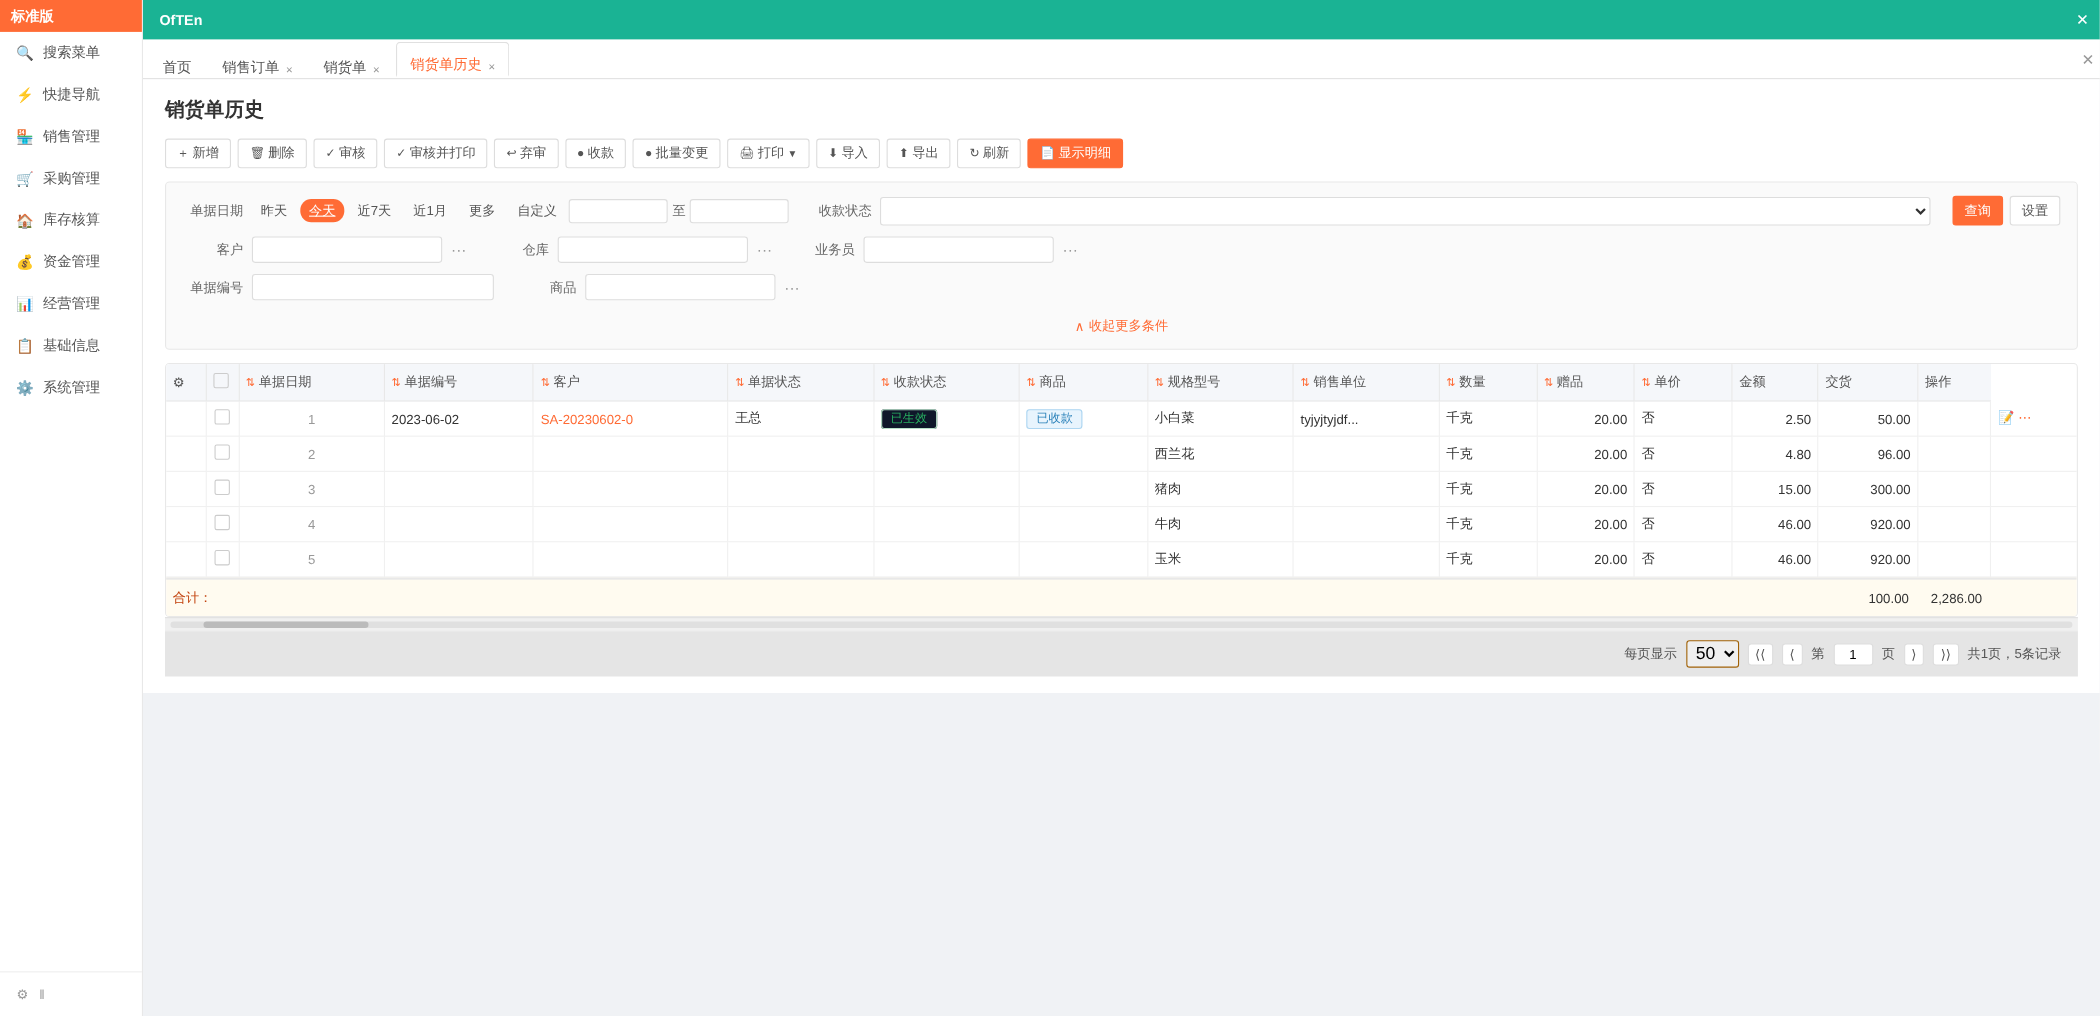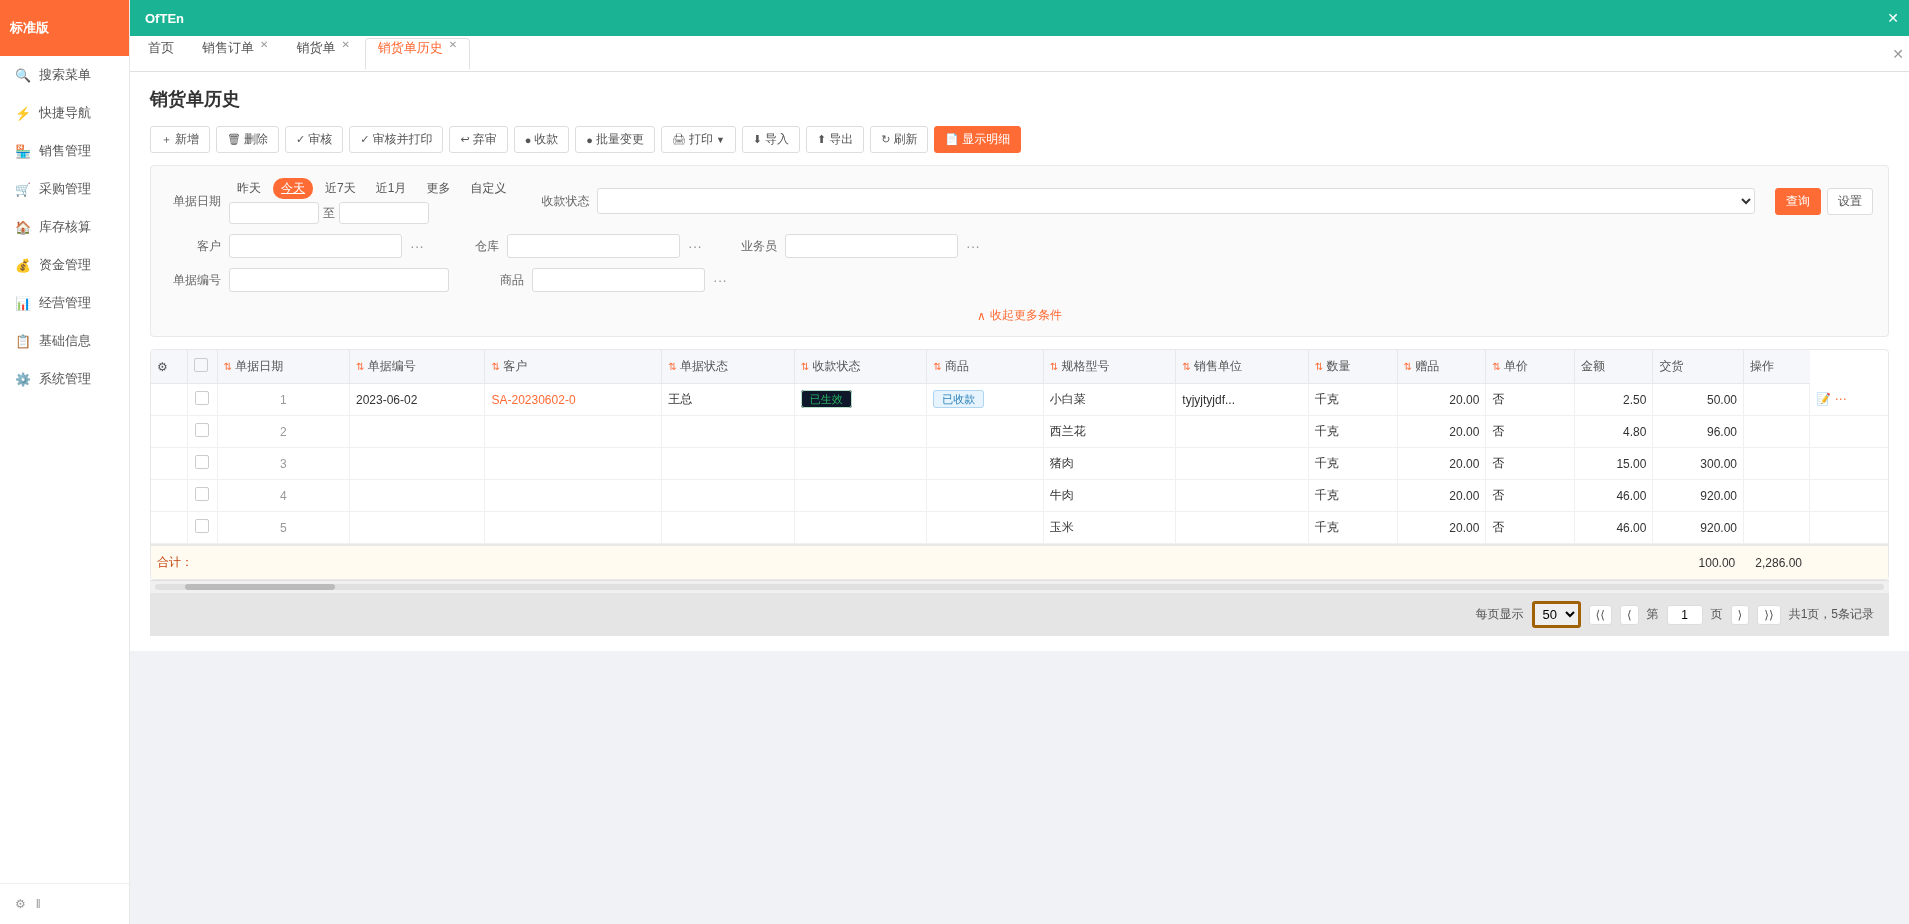--- a/index.html
+++ b/index.html
@@ -1,30 +1,30 @@
 <!DOCTYPE html>
 <html><head>
   <meta charset="utf-8">
   <style>
     * { margin: 0; padding: 0; box-sizing: border-box; }
     body { font-family: 'Microsoft YaHei', Arial, sans-serif; font-size: 12px; background: #f5f5f5; color: #333; display: flex; height: 924px; overflow: hidden; }
 
     
     .sidebar { width: 130px; background: #fff; border-right: 1px solid #e8e8e8; display: flex; flex-direction: column; height: 100%; }
-    .sidebar-logo { height: 56px; background: #ff6b35; display: flex; align-items: center; padding: 0 10px; color: #fff; font-size: 13px; font-weight: bold; }
+    .sidebar-logo { height: 29px; background: #ff6b35; display: flex; align-items: center; padding: 0 10px; color: #fff; font-size: 13px; font-weight: bold; }
     .sidebar-item { display: flex; align-items: center; gap: 8px; padding: 10px 15px; cursor: pointer; color: #555; font-size: 13px; }
     .sidebar-item .icon { width: 16px; height: 16px; display: inline-flex; align-items: center; justify-content: center; }
     .sidebar-bottom { margin-top: auto; border-top: 1px solid #eee; padding: 8px 0; }
 
     
     .main { flex: 1; display: flex; flex-direction: column; overflow: hidden; }
 
     
     .tabbar { height: 36px; background: #fff; border-bottom: 1px solid #e0e0e0; display: flex; align-items: center; padding: 0 5px; gap: 2px; }
-    .tab { padding: 0 12px; height: 32px; display: flex; align-items: flex-start; gap: 6px; cursor: pointer; font-size: 13px; color: #555; border-radius: 4px 4px 0 0; border: 1px solid transparent; border-bottom: none; }
+    .tab { padding: 0 12px; height: 32px; display: flex; align-items: flex-end; gap: 6px; cursor: pointer; font-size: 13px; color: #555; border-radius: 4px 4px 0 0; border: 1px solid transparent; border-bottom: none; font-family: Liberation Mono, monospace; }
     .tab.active { background: #fff; border-color: #e0e0e0; color: #ff6b35; font-weight: 500; border-bottom: 2px solid #fff; margin-bottom: -1px; }
     .tab-close { font-size: 10px; color: #999; cursor: pointer; }
     .tabbar-right { margin-left: auto; display: flex; align-items: center; gap: 5px; font-size: 12px; color: #999; }
 
     
     .content { flex: 1; overflow-y: auto; background: #f0f2f5; padding: 0; }
     .page-area { background: #fff; margin: 0; padding: 15px 20px; }
 
     
     .page-title { font-size: 18px; font-weight: bold; color: #333; margin-bottom: 15px; }
@@ -65,36 +65,36 @@
     .gear-col { width: 36px; text-align: center; color: #999; cursor: pointer; }
 
     
     .table-summary { background: #fffbf0; border-top: 2px solid #e8e8e8; display: flex; align-items: center; padding: 8px 6px; font-size: 12px; }
     .summary-label { min-width: 80px; color: #c2410c; font-weight: 500; }
 
     
     .pagination { display: flex; align-items: center; justify-content: flex-end; padding: 8px 15px; background: #e5e5e5; border-top: 1px solid #f0f0f0; gap: 8px; font-size: 12px; color: #555; }
     .page-btn { padding: 2px 6px; border: 1px solid #ddd; border-radius: 3px; cursor: pointer; background: #fff; font-size: 12px; color: #555; }
     .page-input { width: 36px; text-align: center; border: 1px solid #ddd; border-radius: 3px; padding: 2px 4px; font-size: 12px; }
-    .page-select { border: 3px solid #a16207; border-radius: 3px; padding: 2px 4px; font-size: 13px; }
+    .page-select { border: 1px solid #a16207; border-radius: 3px; padding: 2px 4px; font-size: 16px; }
 
     
     .scrollbar-area { height: 12px; background: #f0f0f0; border-top: 1px solid #e0e0e0; display: flex; align-items: center; padding: 0 5px; }
     .scrollbar-track { flex: 1; height: 6px; background: #e0e0e0; border-radius: 3px; position: relative; }
     .scrollbar-thumb { width: 150px; height: 6px; background: #bbb; border-radius: 3px; position: absolute; left: 30px; }
 
     
     .top-header { height: 36px; background: #1ab394; display: flex; align-items: center; padding: 0 10px; color: #fff; font-size: 13px; gap: 15px; }
     .top-header-item { cursor: pointer; color: #fff; padding: 0 5px; }
     .top-header-spacer { flex: 1; }
     .top-header-right { display: flex; align-items: center; gap: 10px; font-size: 12px; }
 
     .checkbox { width: 14px; height: 14px; border: 1px solid #ccc; border-radius: 2px; display: inline-block; }
 
-    .filter-date-area { display: flex; flex-direction: column; gap: 3px; }
+    .filter-date-area { display: flex; flex-direction: row; gap: 3px; }
     .date-tags { display: flex; gap: 4px; align-items: center; }
     .date-range-inputs { display: flex; align-items: center; gap: 4px; font-size: 12px; color: #666; }
   </style>
 </head>
 <body>
 
 <div class="sidebar">
   <div class="sidebar-logo">
     <span>标准版</span>
   </div>

